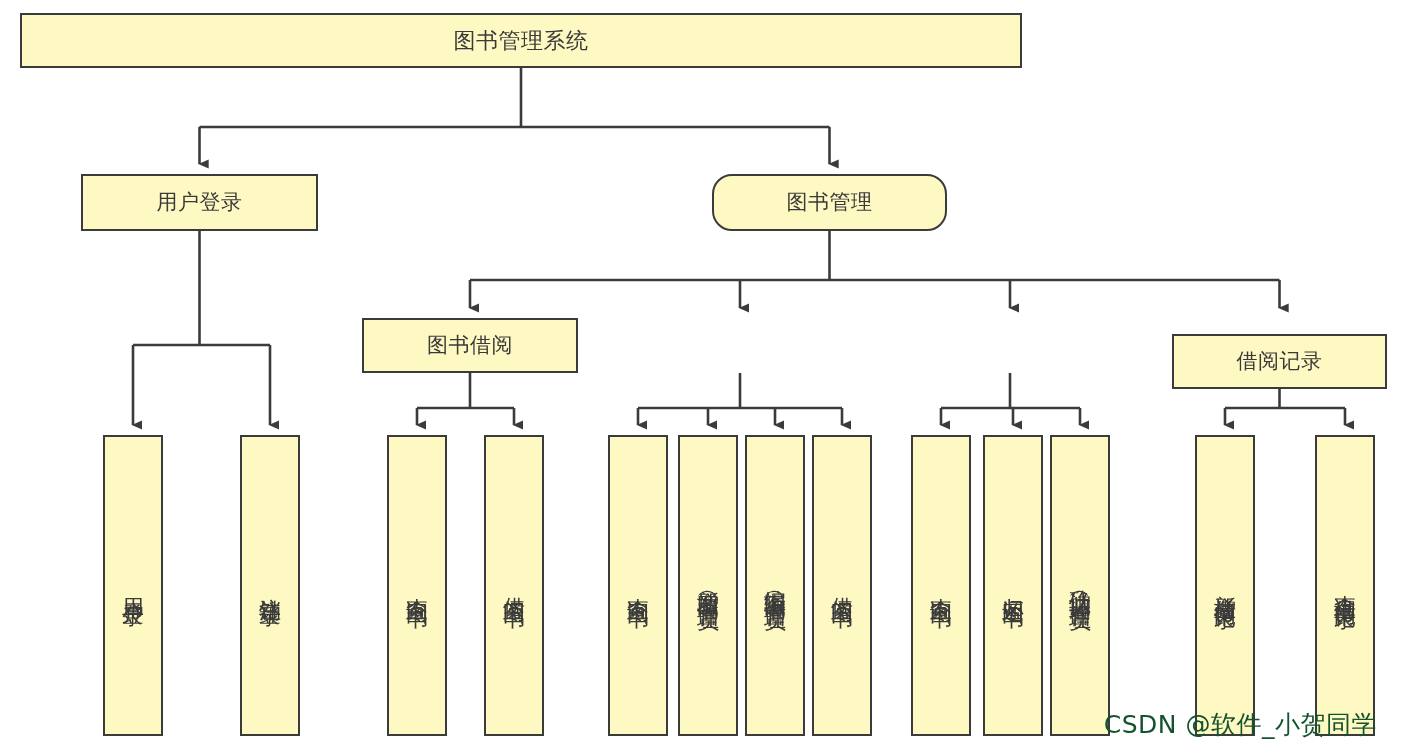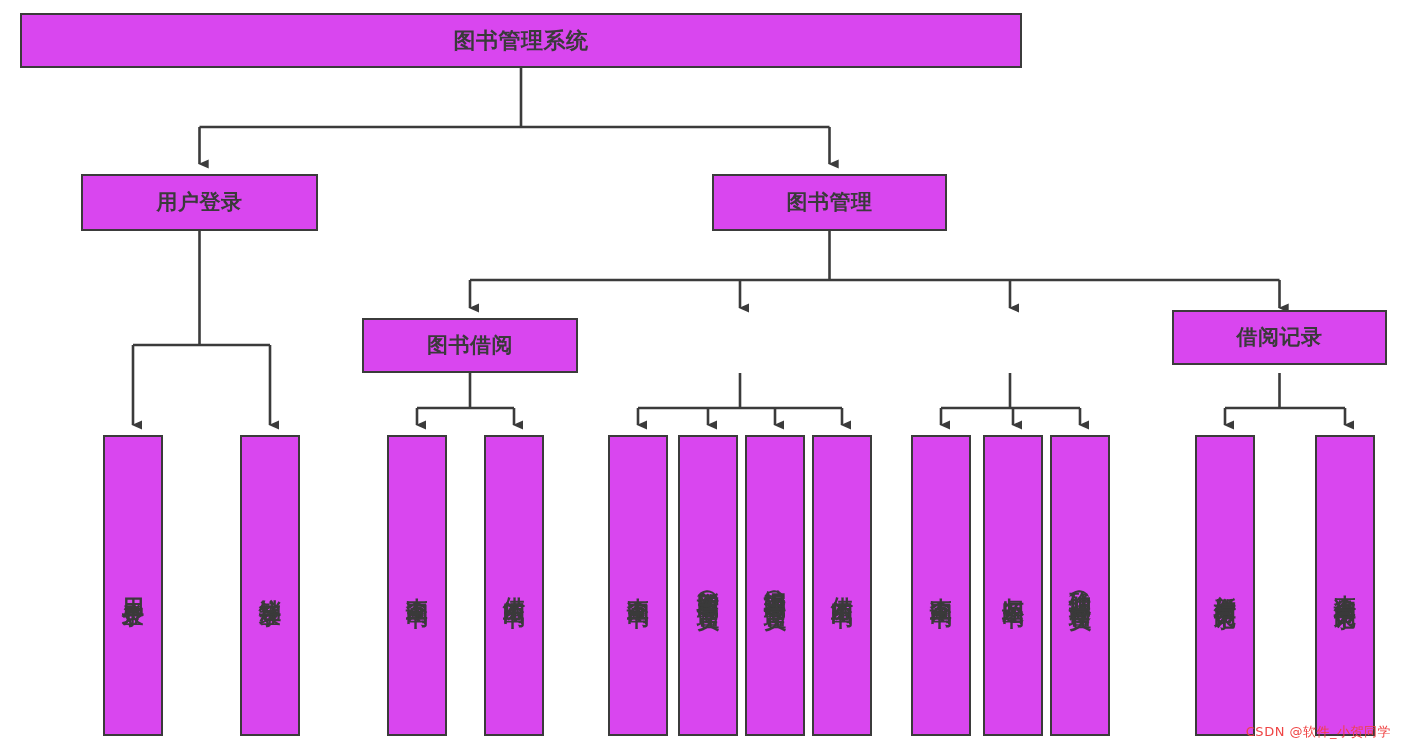--- a/index.html
+++ b/index.html
@@ -19,27 +19,26 @@
     position: absolute;
     left: 0;
     top: 0;
     width: 1405px;
     height: 747px;
     pointer-events: none;
   }
   .node {
     position: absolute;
     box-sizing: border-box;
-    background: #d946ef;
+    background: #fef9c3;
     border: 2px solid #3b3b3b;
     display: flex;
     align-items: center;
     justify-content: center;
     color: #3a3a3a;
-    font-weight: bold;
   }
   .node .lbl {
     line-height: 1.25;
     text-align: center;
     white-space: pre;
   }
   .node.horiz .lbl {
     font-size: 21px;
     letter-spacing: 0.5px;
   }
@@ -53,24 +52,24 @@
   }
   .node.vert .lbl {
     writing-mode: vertical-rl;
     text-orientation: upright;
     font-size: 22px;
     letter-spacing: 3px;
     line-height: 1;
   }
   .watermark {
     position: absolute;
-    right: 14px;
+    right: 28px;
     bottom: 6px;
-    font-size: 13px;
-    color: #ef4444;
+    font-size: 25px;
+    color: #14532d;
     letter-spacing: 0.5px;
     white-space: nowrap;
     font-family: "DejaVu Sans", "Liberation Sans", sans-serif;
   }
 </style>
 </head>
 <body>
 
 <div id="canvas">
 
@@ -117,28 +116,28 @@
       </g>
   </svg>
 
   <div class="node root" id="n-root" style="left: 20px; top: 13px; width: 1002px; height: 55px;">
     <span class="lbl">图书管理系统</span>
   </div>
 
   <div class="node horiz" id="n-user_login" style="left: 81px; top: 174px; width: 237px; height: 57px;">
     <span class="lbl">用户登录</span>
   </div>
-  <div class="node horiz" id="n-book_mgmt" style="left: 712px; top: 174px; width: 235px; height: 57px;">
+  <div class="node horiz" id="n-book_mgmt" style="left: 712px; top: 174px; width: 235px; height: 57px; border-radius: 20px;">
     <span class="lbl">图书管理</span>
   </div>
 
   <div class="node horiz" id="n-new_book_rec" style="left: 362px; top: 318px; width: 216px; height: 55px;">
     <span class="lbl">图书借阅</span>
   </div>
-  <div class="node horiz" id="n-borrow_record" style="left: 1172px; top: 310px; width: 215px; height: 55px;">
+  <div class="node horiz" id="n-borrow_record" style="left: 1172px; top: 334px; width: 215px; height: 55px;">
     <span class="lbl">借阅记录</span>
   </div>
 
   <div class="node vert" id="n-leaf_user_login" style="left: 103px; top: 435px; width: 60px; height: 301px;">
     <span class="lbl">用户登录</span>
   </div>
   <div class="node vert" id="n-leaf_user_logout" style="left: 240px; top: 435px; width: 60px; height: 301px;">
     <span class="lbl">注销登录</span>
   </div>
   <div class="node vert" id="n-leaf_query_book_1" style="left: 387px; top: 435px; width: 60px; height: 301px;">

